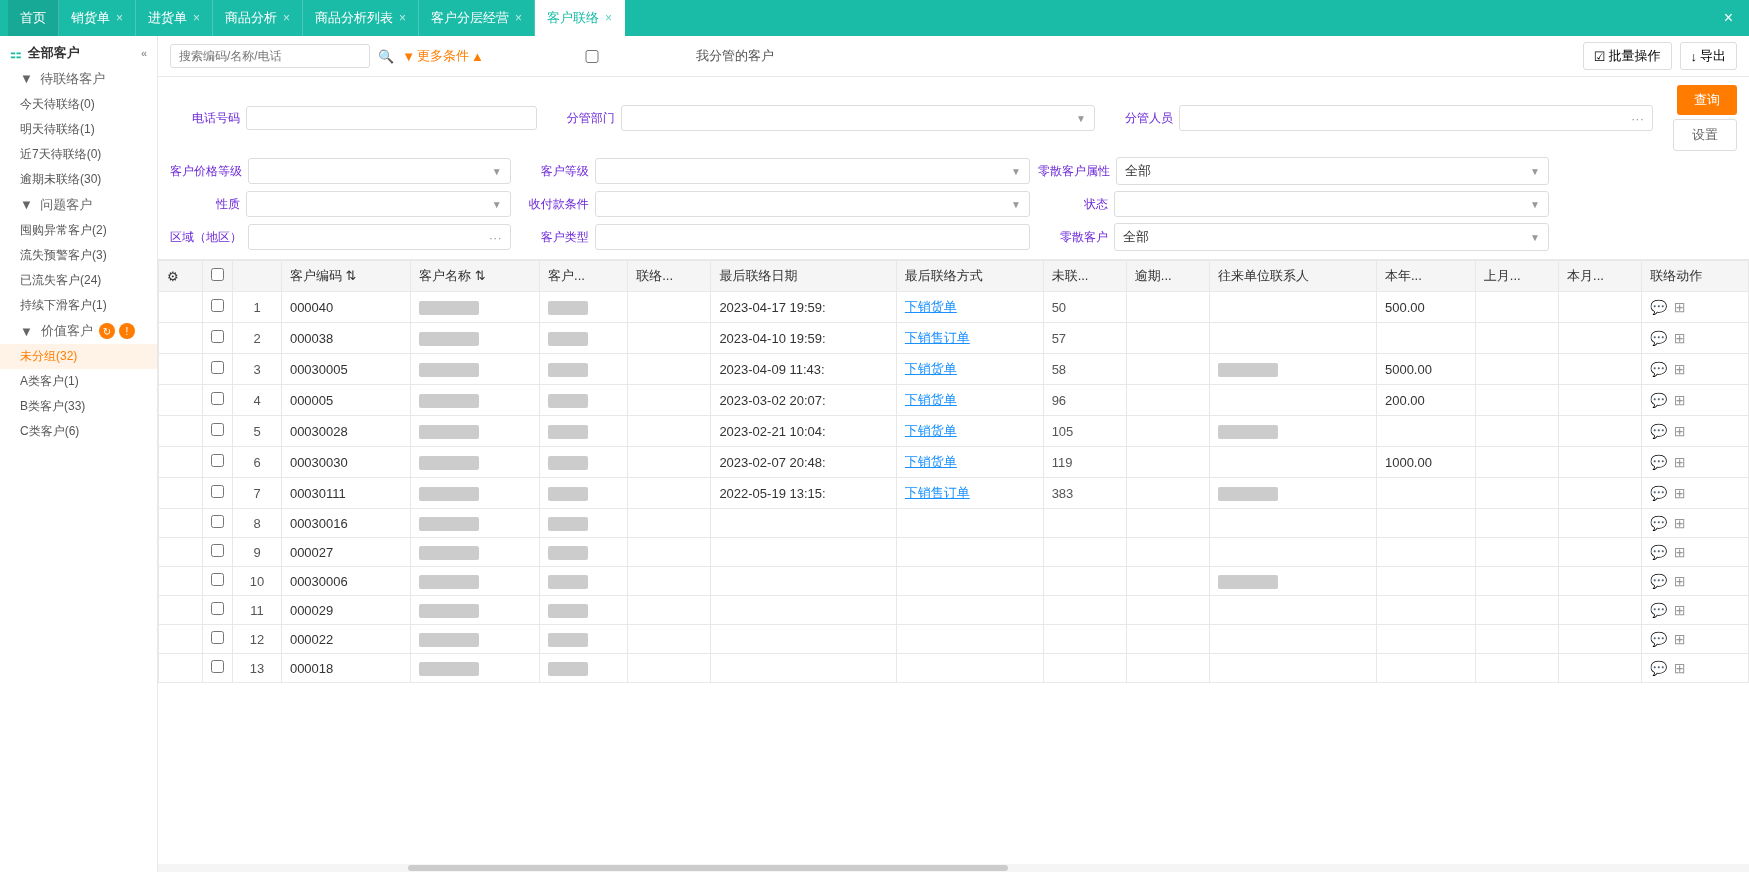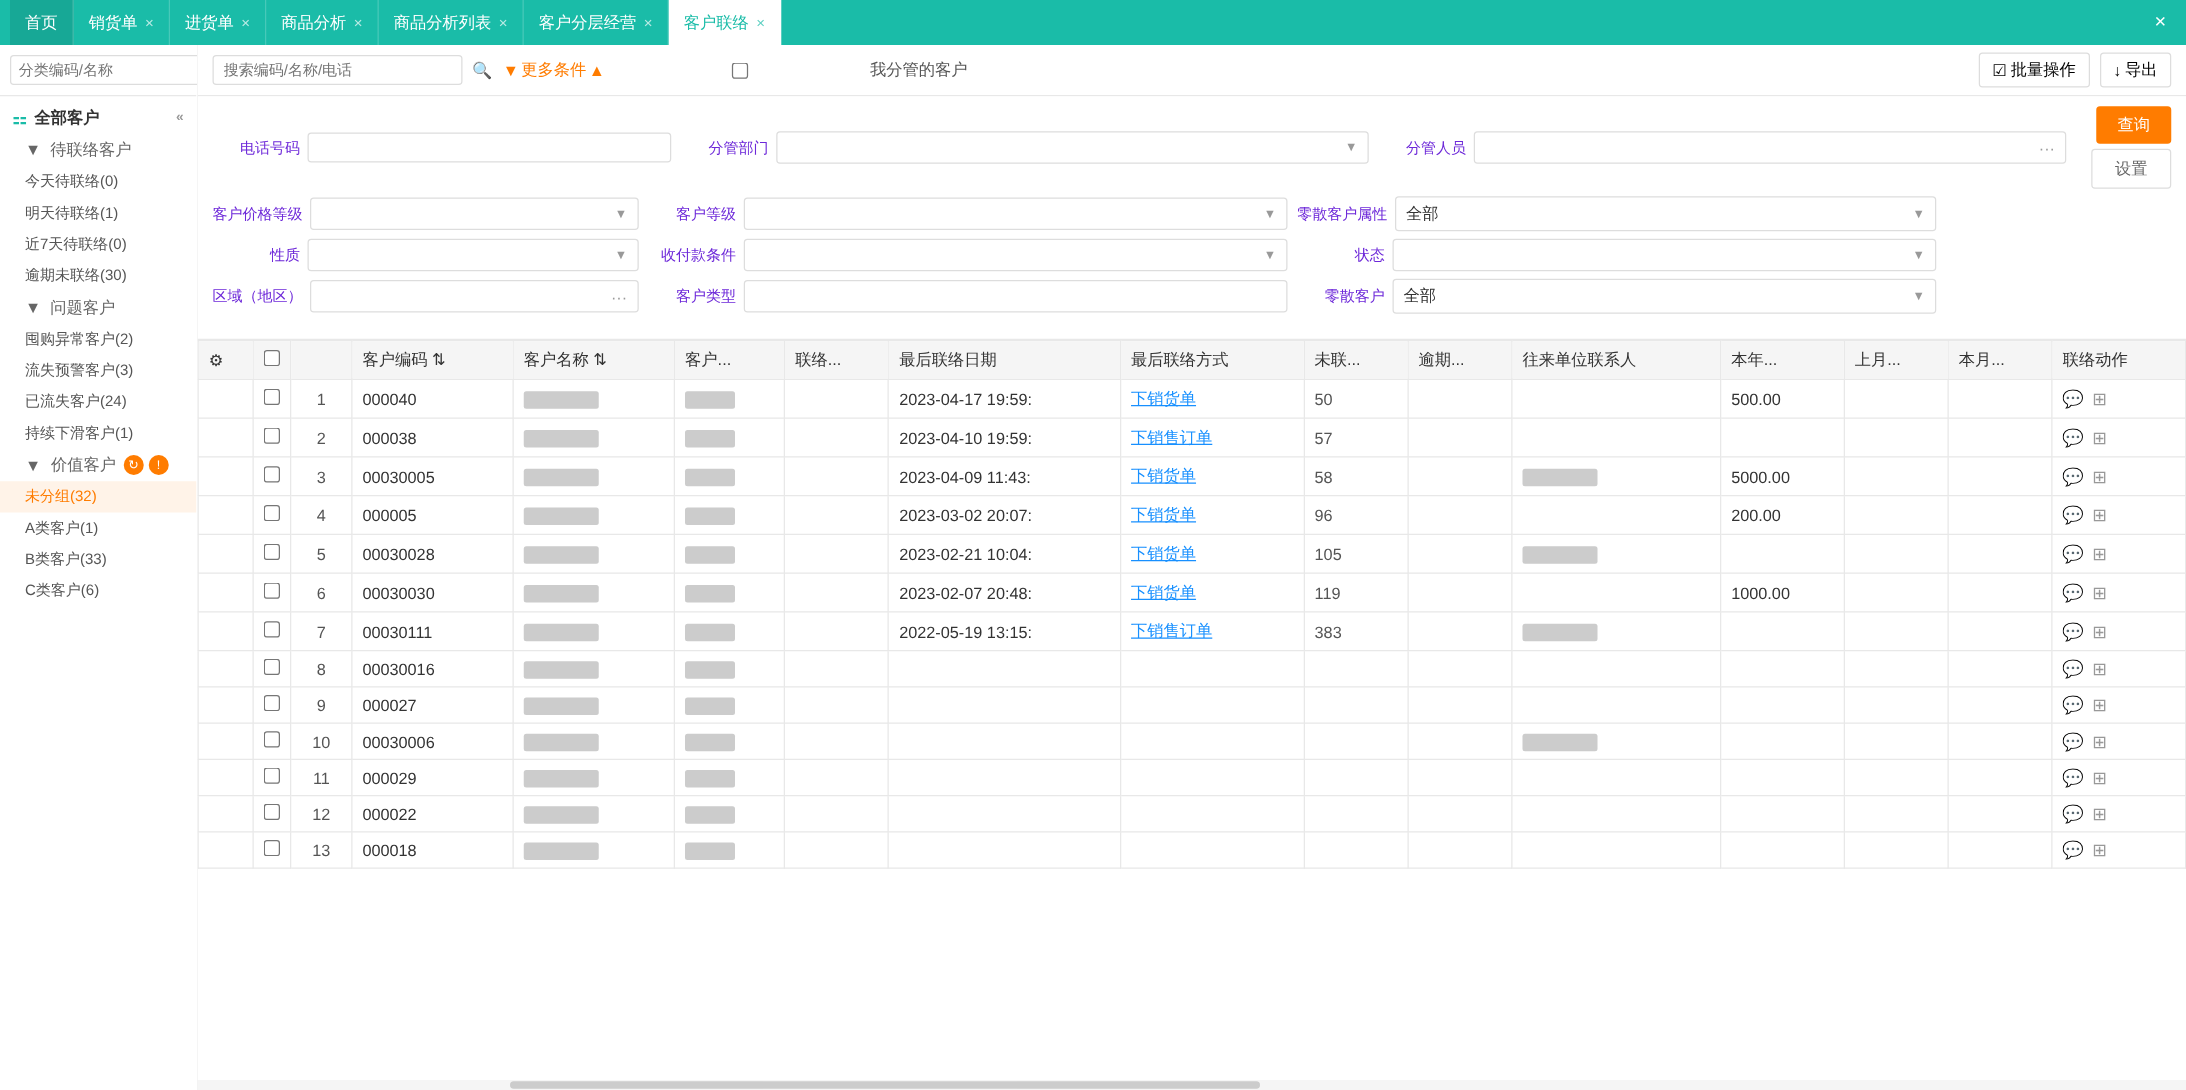--- a/index.html
+++ b/index.html
@@ -70,21 +70,21 @@
     .toolbar-right { margin-left: auto; display: flex; gap: 8px; align-items: center; }
     .btn-batch { border: 1px solid #ddd; background: #fff; padding: 4px 10px; border-radius: 3px; cursor: pointer; font-size: 12px; display: flex; align-items: center; gap: 3px; }
     .btn-export { border: 1px solid #ddd; background: #fff; padding: 4px 10px; border-radius: 3px; cursor: pointer; font-size: 12px; display: flex; align-items: center; gap: 3px; }
 
     
     .adv-filter {
       background: #fff; border-bottom: 1px solid #e8e8e8; padding: 8px 12px;
       flex-shrink: 0;
     }
     .adv-filter-row { display: flex; align-items: center; margin-bottom: 6px; gap: 8px; }
-    .adv-filter-row:last-child { margin-bottom: 12px; }
+    .adv-filter-row:last-child { margin-bottom: 0; }
     .filter-field {
       display: flex; align-items: center; flex: 1; min-width: 0;
     }
     .filter-field label { color: #6d28d9; font-size: 12px; white-space: nowrap; margin-right: 6px; min-width: 70px; text-align: right; }
     .filter-field input, .filter-field .select-box {
       flex: 1; border: 1px solid #ddd; border-radius: 3px; padding: 4px 8px;
       font-size: 12px; outline: none; background: #fff; color: #333;
       display: flex; align-items: center; justify-content: space-between; cursor: pointer;
     }
     .filter-field .select-box { min-height: 26px; }
@@ -173,24 +173,20 @@
   <div class="nav-tab active">
     <span>客户联络</span>
     <span class="close-x">×</span>
   </div>
   <div class="nav-close-all">×</div>
 </div>
 
 <div class="main-layout">
 
   <div class="sidebar">
-    <div class="sidebar-search">
-      <input type="text" placeholder="分类编码/名称" style="">
-
-    </div>
     <div class="sidebar-section-header">
       <span class="grid-icon">⚏</span>
       <span>全部客户</span>
       <span class="collapse-icon">«</span>
     </div>
 
     <div class="sidebar-group-label">
       <span class="arrow">▼</span>
       <span>待联络客户</span>
     </div>

